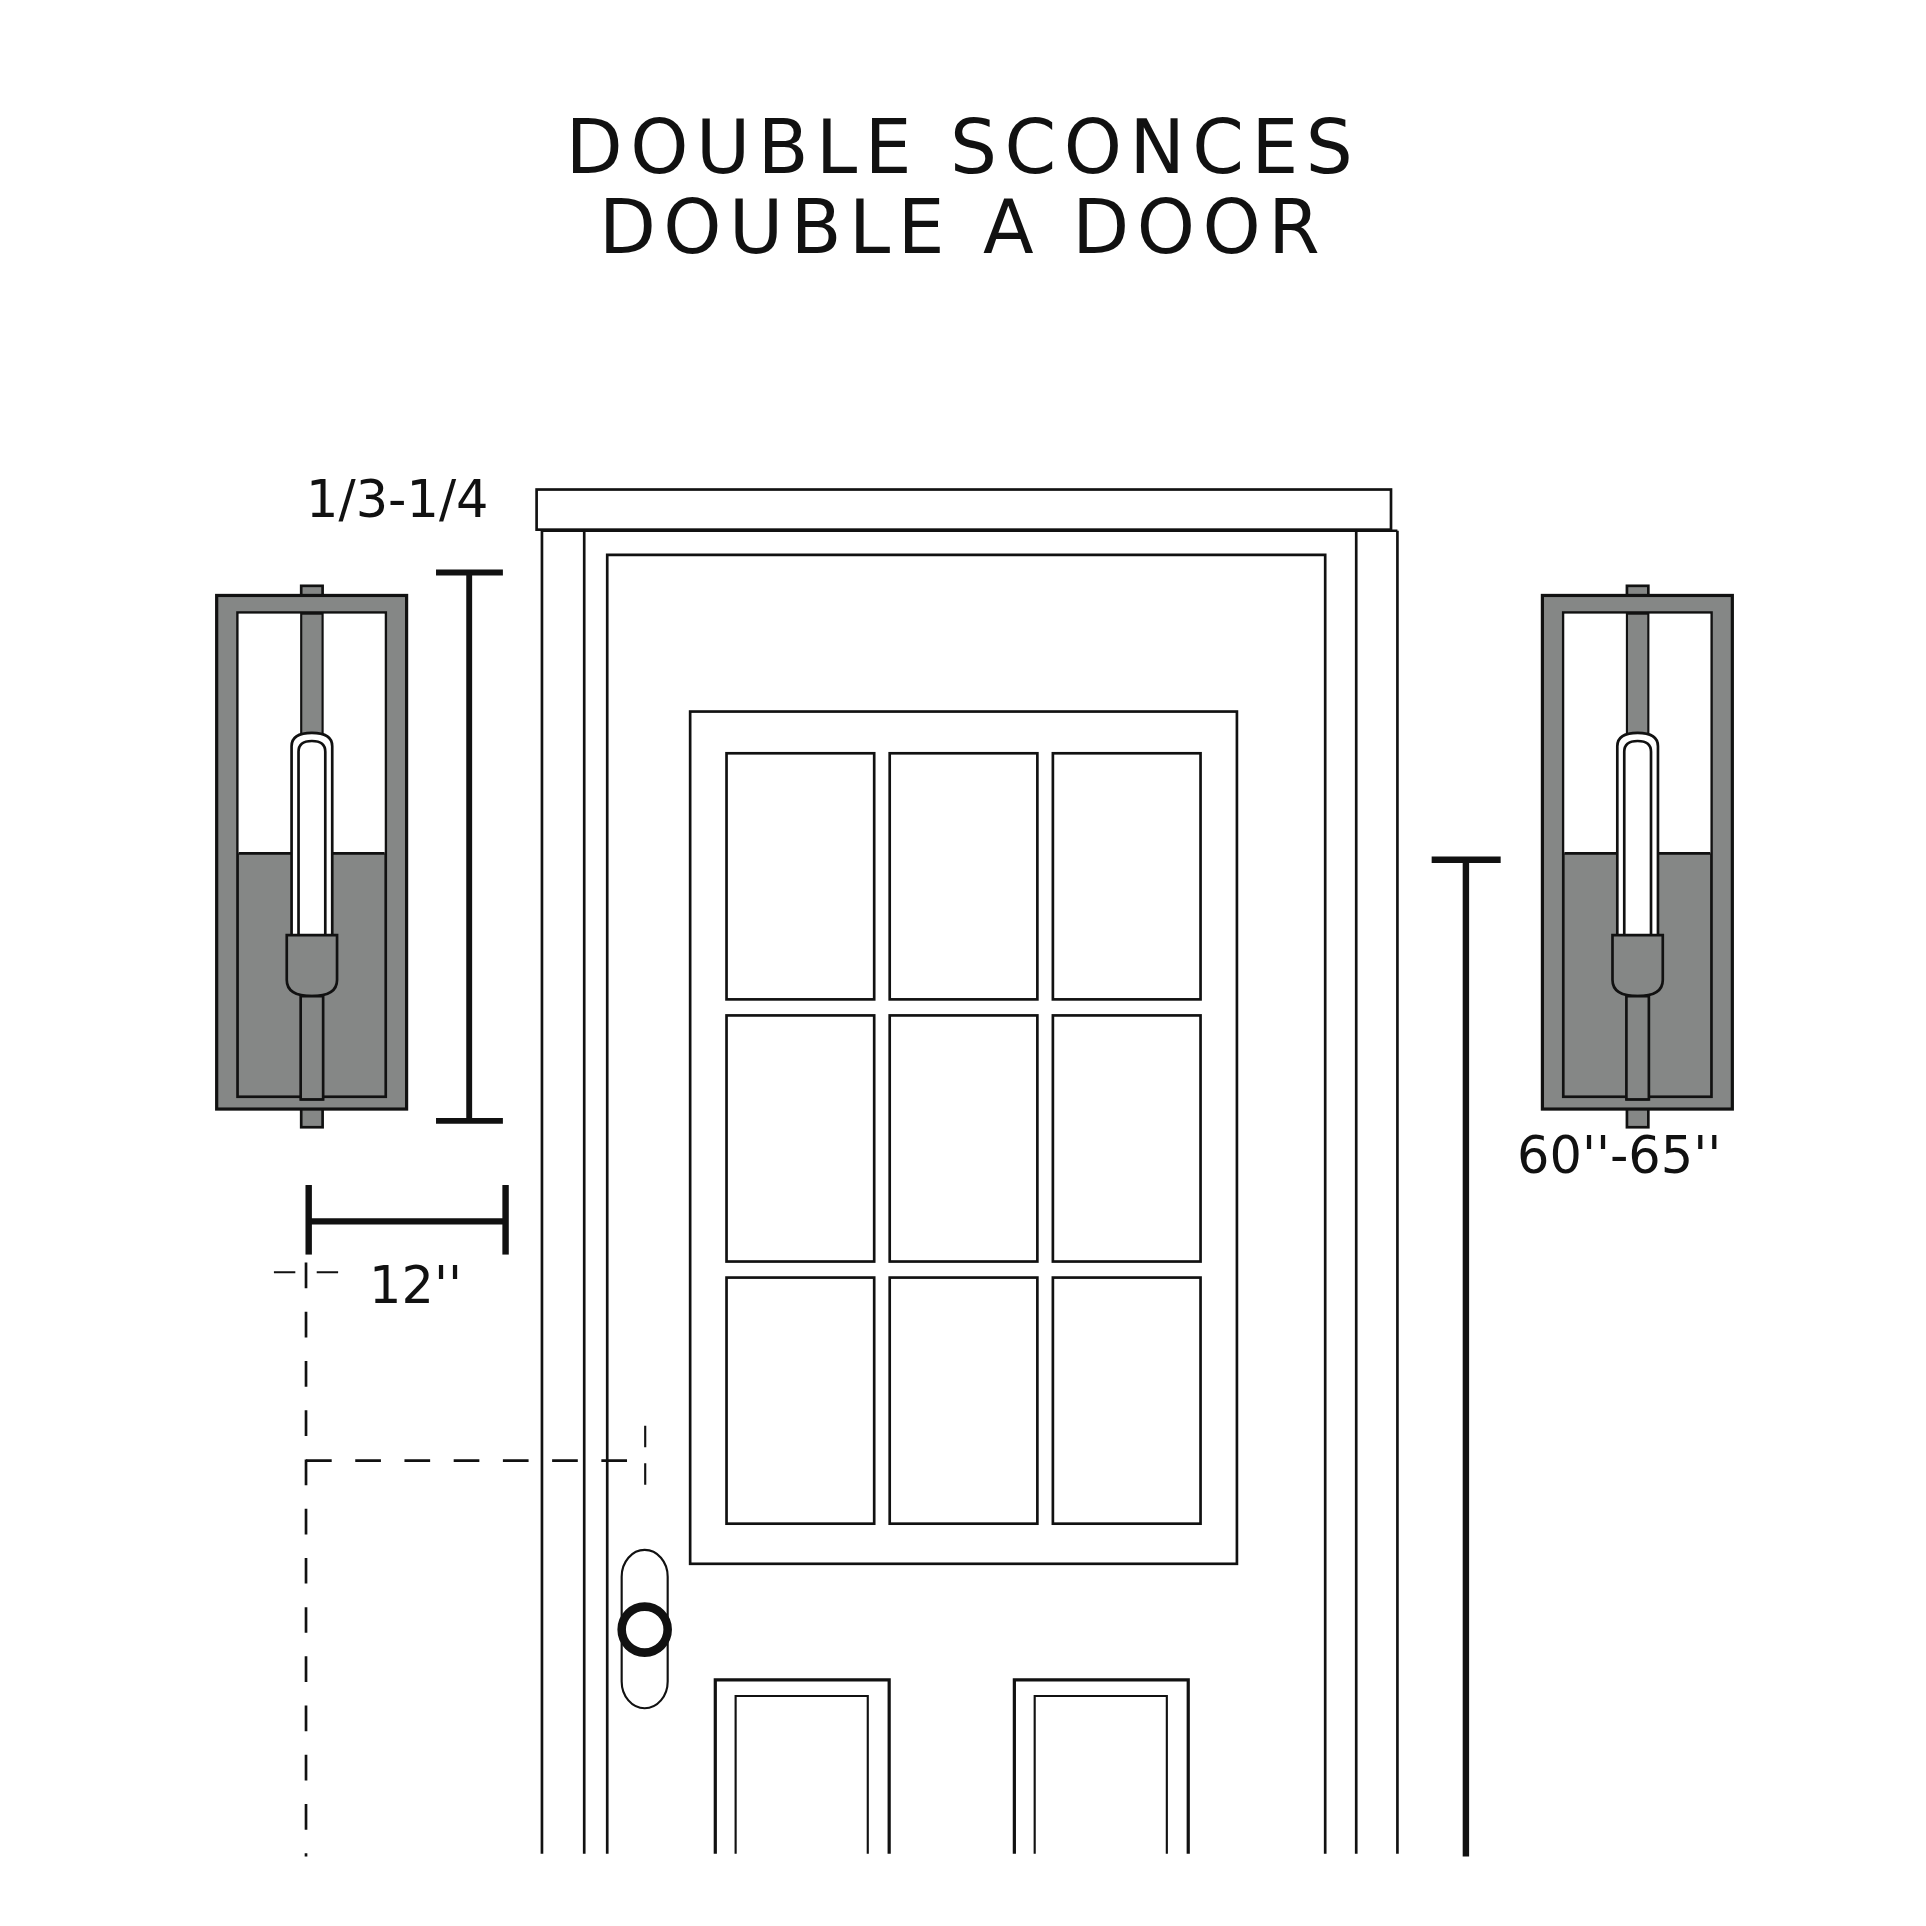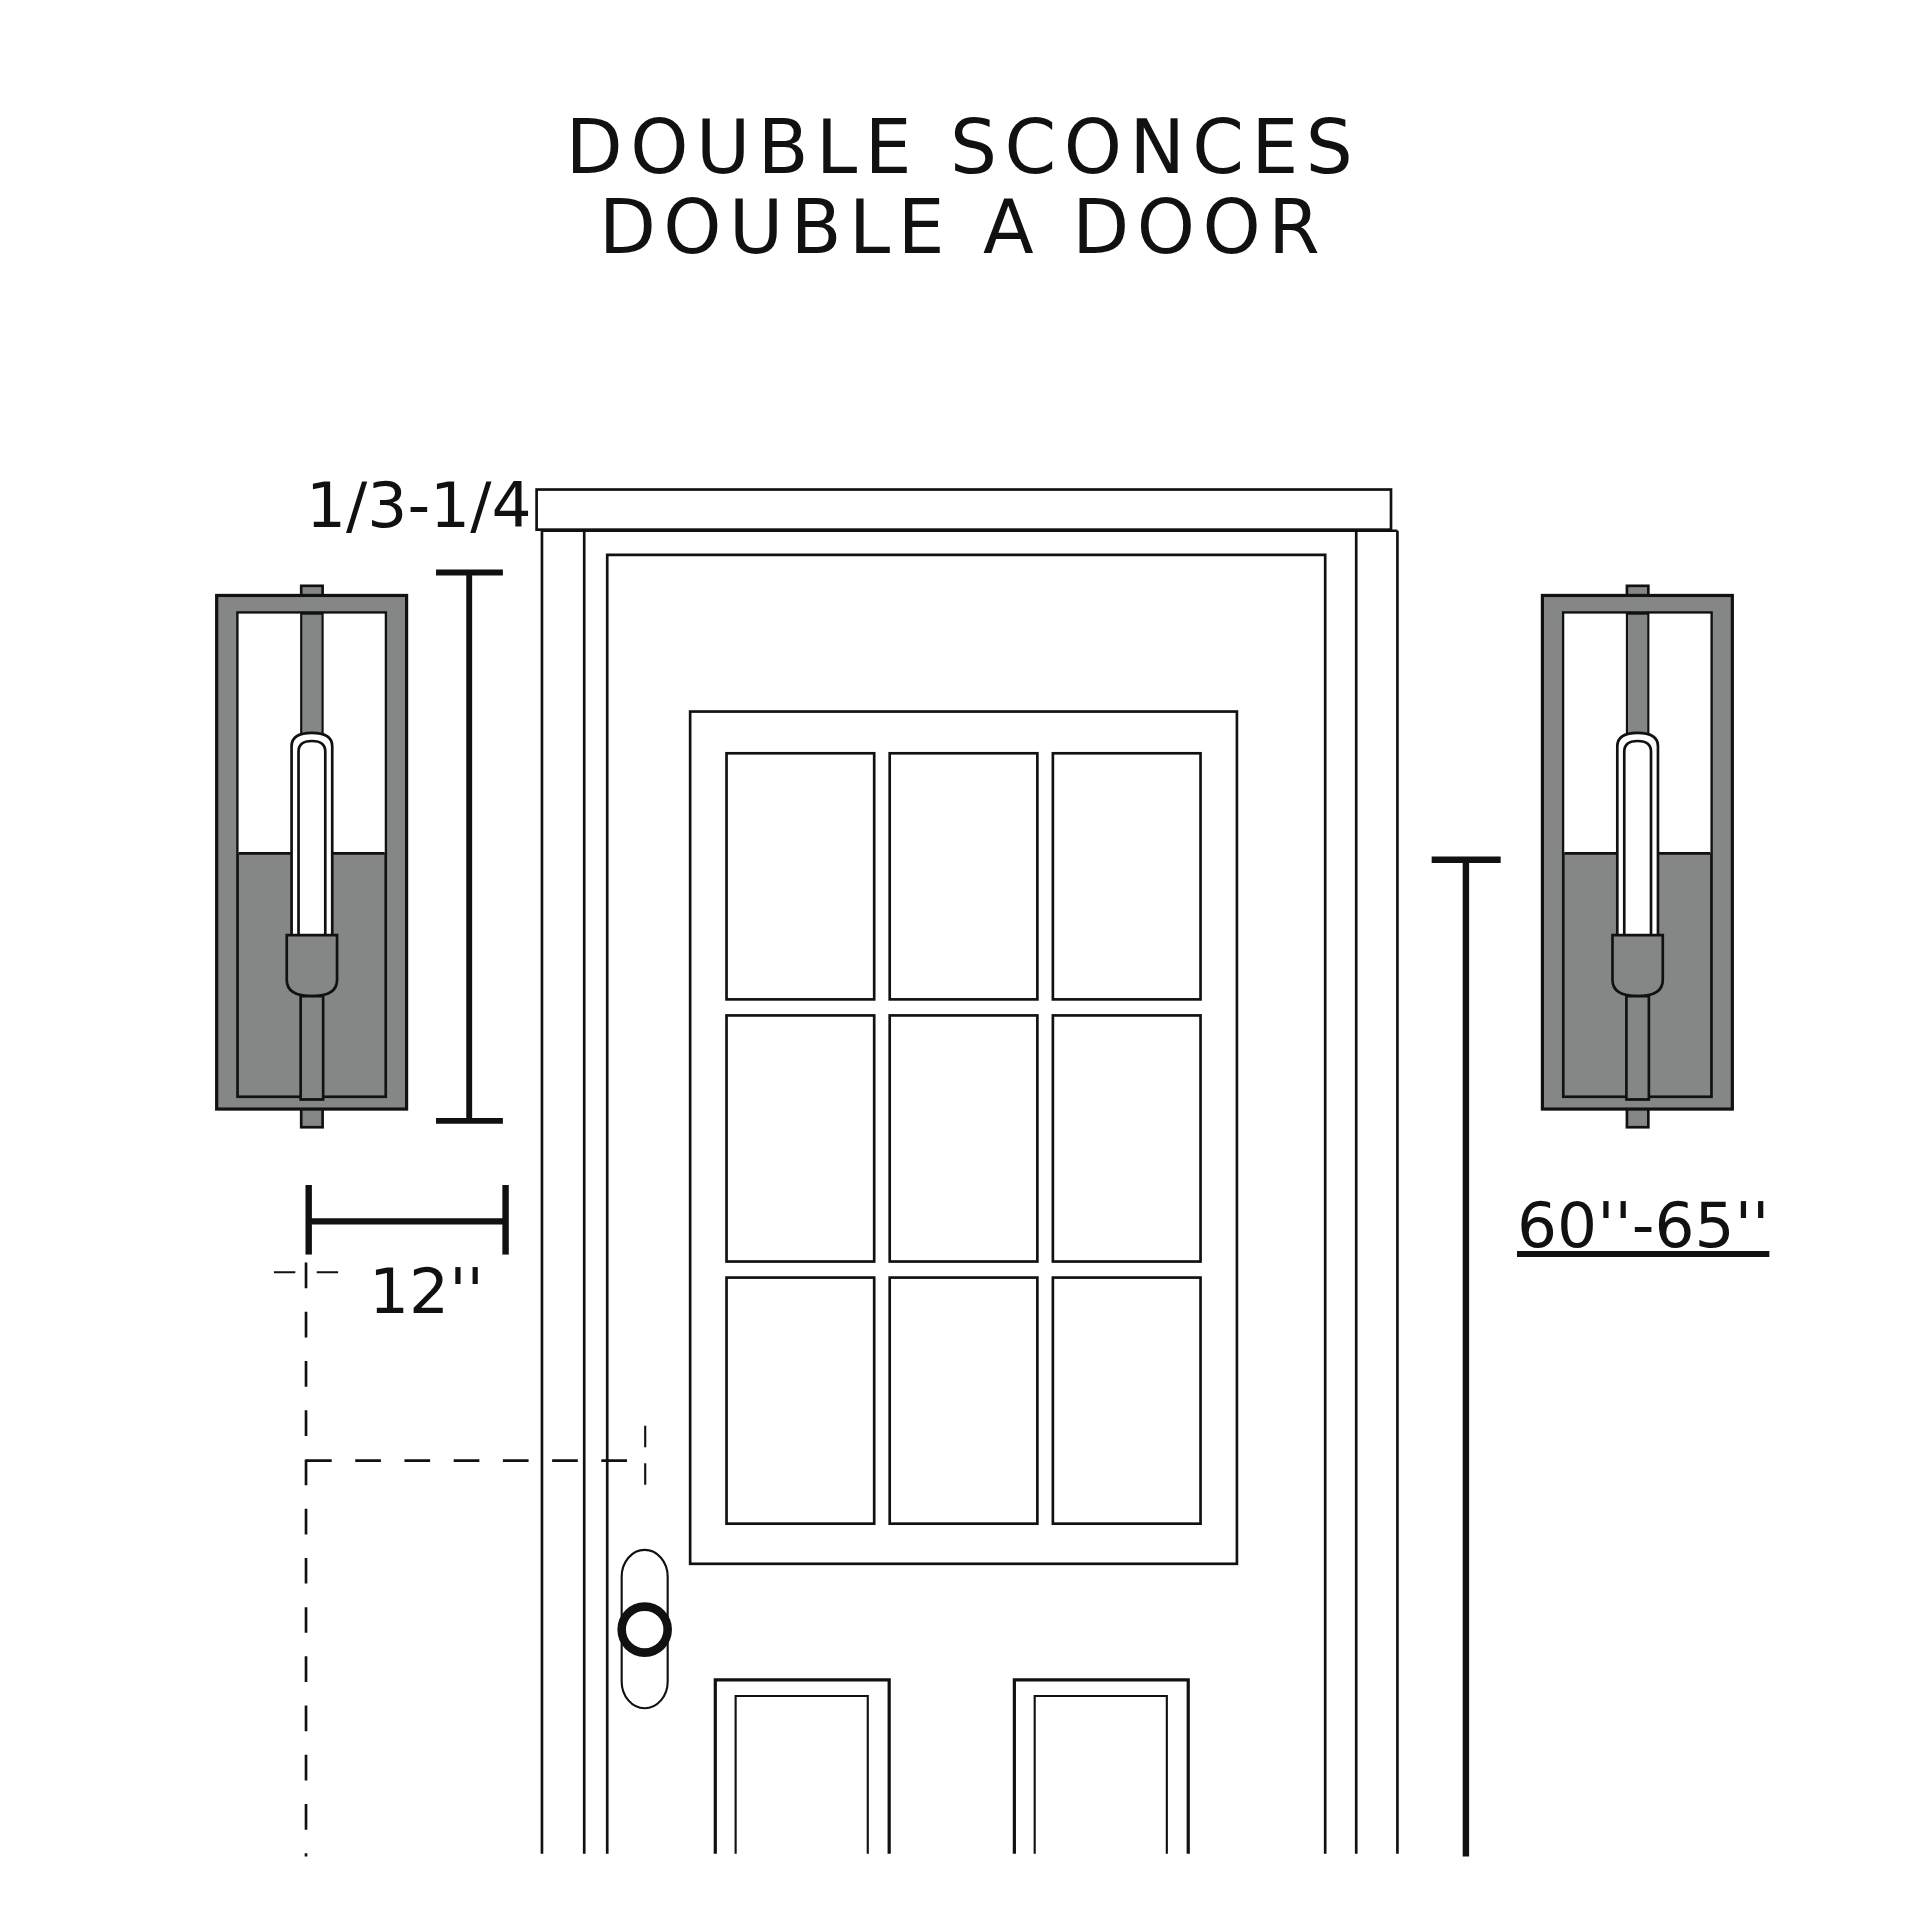--- a/index.html
+++ b/index.html
@@ -5,33 +5,33 @@
   html, body { margin: 0; padding: 0; background: #ffffff; }
   body { width: 1926px; height: 1926px; position: relative; overflow: hidden; }
   #canvas { position: absolute; left: 0; top: 0; width: 1926px; height: 1926px; }
   .title {
     position: absolute; left: 0; width: 1926px; text-align: center;
     font-family: "DejaVu Sans", sans-serif; font-weight: 400;
     color: #111; letter-spacing: 7.5px; font-size: 74px; line-height: 1;
   }
   .label {
     position: absolute; font-family: "DejaVu Sans", sans-serif;
-    color: #111; font-size: 63px; line-height: 1; white-space: nowrap;
+    color: #111; font-size: 51px; line-height: 1; white-space: nowrap;
   }
   .ln { fill: none; stroke: #111; }
 </style>
 </head>
 <body>
 
 <div class="title" style="top:110px;">DOUBLE SCONCES</div>
 <div class="title" style="top:190px;">DOUBLE A DOOR</div>
 
 <div class="label" style="left:306px; top:474px;">1/3-1/4</div>
 <div class="label" style="left:369px; top:1260px;">12''</div>
-<div class="label" style="left:1517px; top:1194px;text-decoration:underline;">60''-65''</div>
+<div class="label" style="left:1517px; top:1130px;">60''-65''</div>
 
 <svg id="canvas" viewBox="0 0 3600 3600" xmlns="http://www.w3.org/2000/svg">
 
   <g>
     <rect x="563" y="1095" width="40" height="1012" fill="#858786" stroke="#111" stroke-width="5"></rect>
     <rect x="405" y="1113" width="355" height="960" fill="#858786" stroke="#111" stroke-width="6"></rect>
     <rect x="444" y="1145" width="277" height="905" fill="#858786" stroke="#111" stroke-width="5"></rect>
     <rect x="446" y="1147" width="273" height="448" fill="#ffffff"></rect>
     <line x1="446" y1="1595" x2="719" y2="1595" stroke="#111" stroke-width="5"></line>
     <rect x="563" y="1147" width="40" height="448" fill="#858786" stroke="#111" stroke-width="4"></rect>

